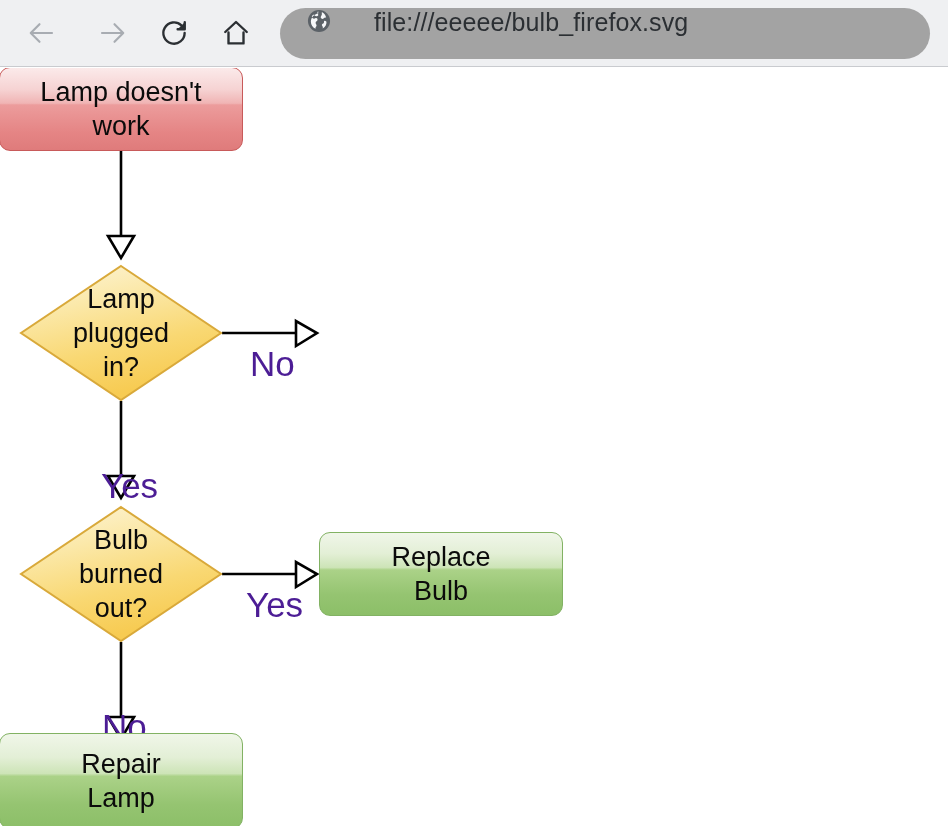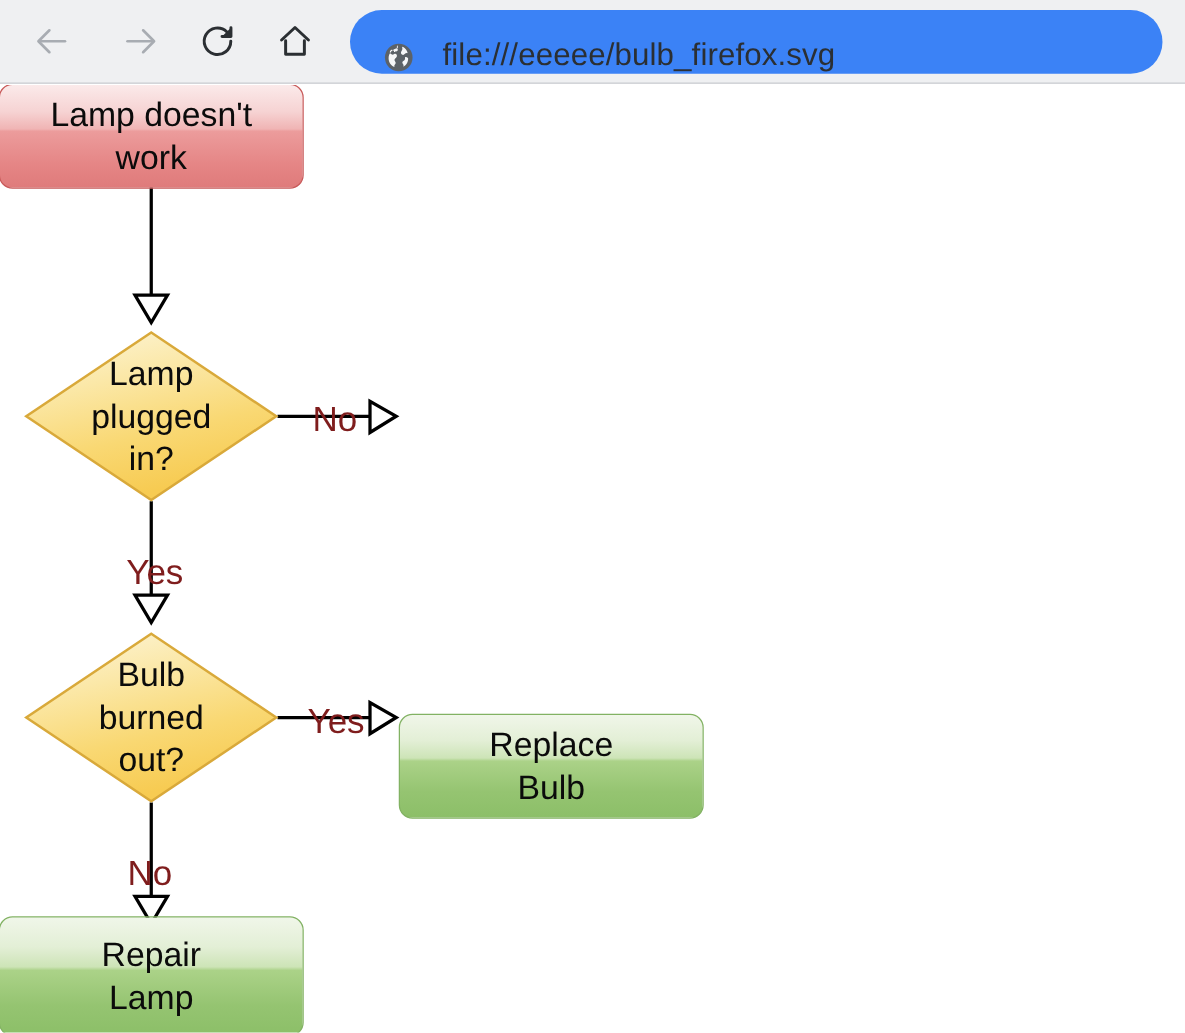--- a/index.html
+++ b/index.html
@@ -40,25 +40,26 @@
   #nav-home   { left: 212px; }
 
   .nav-btn svg { display: block; }
 
   #url-bar {
     position: absolute;
     left: 280px;
     top: 8px;
     width: 650px;
     height: 51px;
-    background: #3b82f6;
+    background: #a3a3a3;
     border-radius: 26px;
     display: flex;
-    align-items: flex-end;
+    align-items: flex-start;
     box-sizing: border-box;
+    gap: 20px;
   }
   #url-globe-icon {
     margin-left: 26px;
     width: 26px;
     height: 26px;
     flex: 0 0 auto;
   }
   #url-text {
     margin-left: 22px;
     font-size: 25px;
@@ -152,24 +153,25 @@
   
   #connector-layer {
     position: absolute;
     left: 0; top: 0;
     width: 948px;
     height: 758px;
     pointer-events: none;
   }
   .edge-label {
     position: absolute;
-    font-size: 28px;
+    font-size: 35px;
     line-height: 27px;
-    color: #7f1d1d;
+    color: #4c1d95;
     white-space: nowrap;
+    margin-top: 28px;
   }
 </style>
 </head>
 <body>
 
 <div id="browser-toolbar">
 
   <div class="nav-btn" id="nav-back">
     <span>
       <svg width="30" height="30" viewBox="0 0 24 24" fill="none" stroke="#a8acb2" stroke-width="1.7" stroke-linecap="round" stroke-linejoin="round">
@@ -269,21 +271,21 @@
 
   <div class="node diamond" style="left:20px; top:438px; width:202px; height:136px;">
     <svg width="202" height="136" viewBox="0 0 202 136">
       <polygon points="101,1 201,68 101,135 1,68" fill="url(#decisionGrad)" stroke="#d9a93a" stroke-width="2"></polygon>
     </svg>
     <span class="diamond-label">Bulb
 burned
 out?</span>
   </div>
 
-  <div class="node box box-green" style="left:319px; top:464px; width:244px; height:84px;margin-top:39px;">
+  <div class="node box box-green" style="left:319px; top:464px; width:244px; height:84px;">
     <span class="box-label">Replace
 Bulb</span>
   </div>
 
   <div class="node box box-green" style="left:-1px; top:665px; width:244px; height:96px;">
     <span class="box-label">Repair
 Lamp</span>
   </div>
 
 </div>

